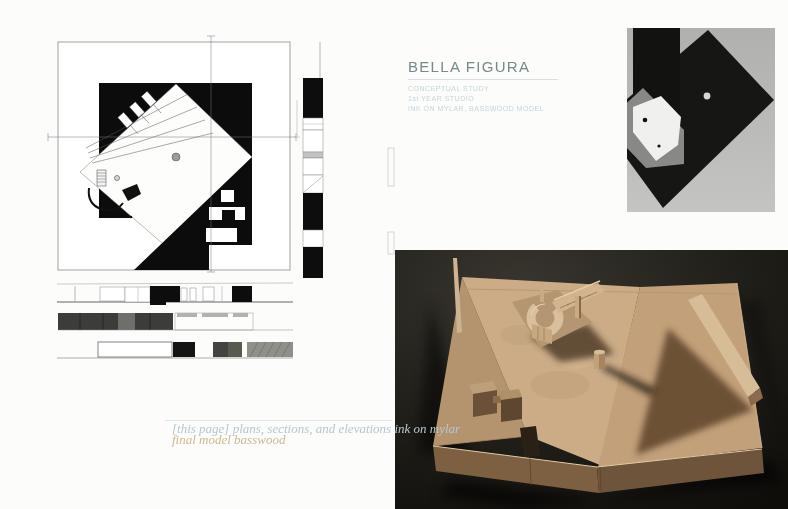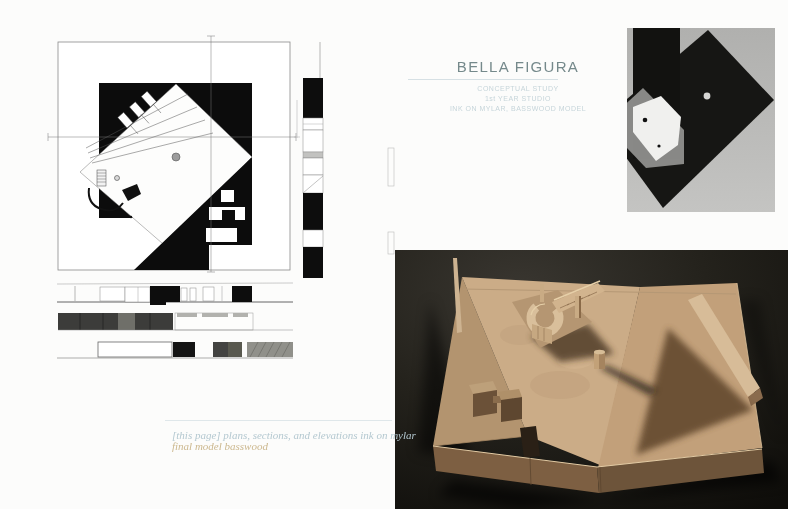--- a/index.html
+++ b/index.html
@@ -2,32 +2,32 @@
 <html><head>
 <meta charset="utf-8">
 <style>
   html,body{margin:0;padding:0;}
   body{
     width:788px;height:509px;position:relative;overflow:hidden;
     background:#fcfcfb;font-family:"Liberation Sans",sans-serif;
   }
   .abs{position:absolute;}
   
-  .title-block{left:408px;top:58px;width:220px;text-align:center;}
+  .title-block{left:408px;top:58px;width:220px;}
   .proj-title{
     font-size:15px;letter-spacing:1.3px;font-weight:400;
     color:#75898b;white-space:nowrap;
   }
   .title-rule{width:150px;height:0;border-bottom:1px solid #d6e0e4;margin-top:4px;}
   .subtitle{margin-top:4px;font-size:7px;letter-spacing:.5px;color:#c6d5da;line-height:10px;white-space:nowrap;}
   
   .caption-block{left:165px;top:420px;width:240px;}
   .cap-rule{width:227px;height:0;border-bottom:1px solid #dfe7ea;}
-  .cap-lines{margin-top:9px;padding-left:7px;font-family:"Liberation Serif",serif;
-    font-style:italic;font-size:11px;line-height:11px;white-space:nowrap;}
+  .cap-lines{margin-top:2px;padding-left:7px;font-family:"Liberation Serif",serif;
+    font-style:italic;font-size:13px;line-height:11px;white-space:nowrap;}
   .c-blue{color:#b4c8d0;}
   .c-tan{color:#ccb88f;}
   svg{display:block;}
 </style>
 </head>
 <body>
 
 <svg class="abs" style="left:0;top:0" width="400" height="380" viewBox="0 0 400 380">
 
   <g>

